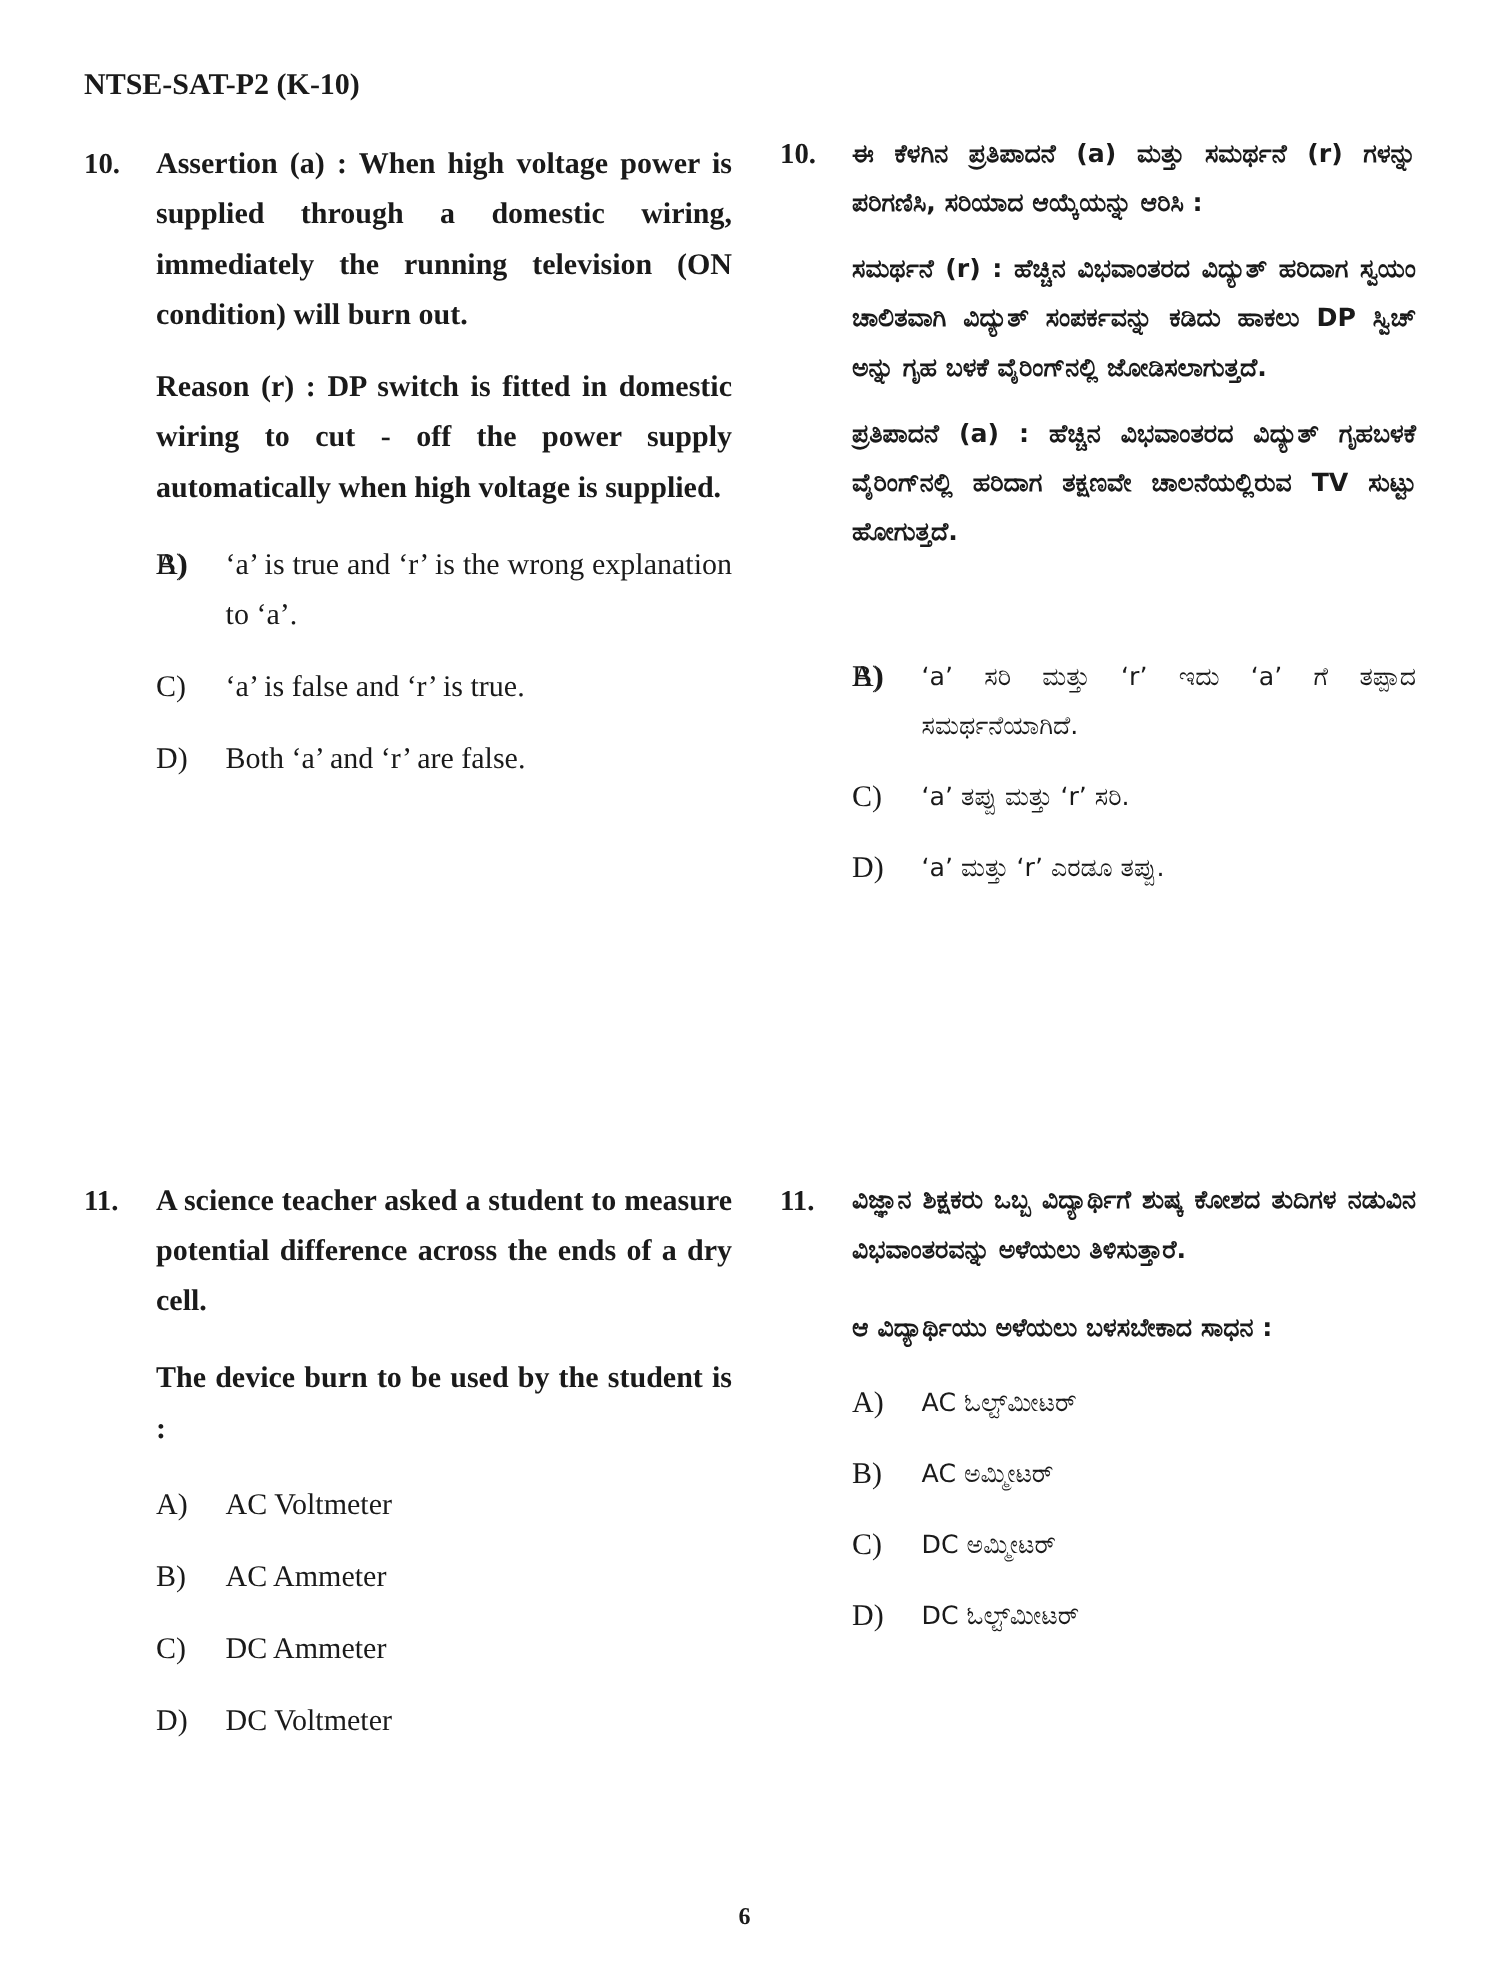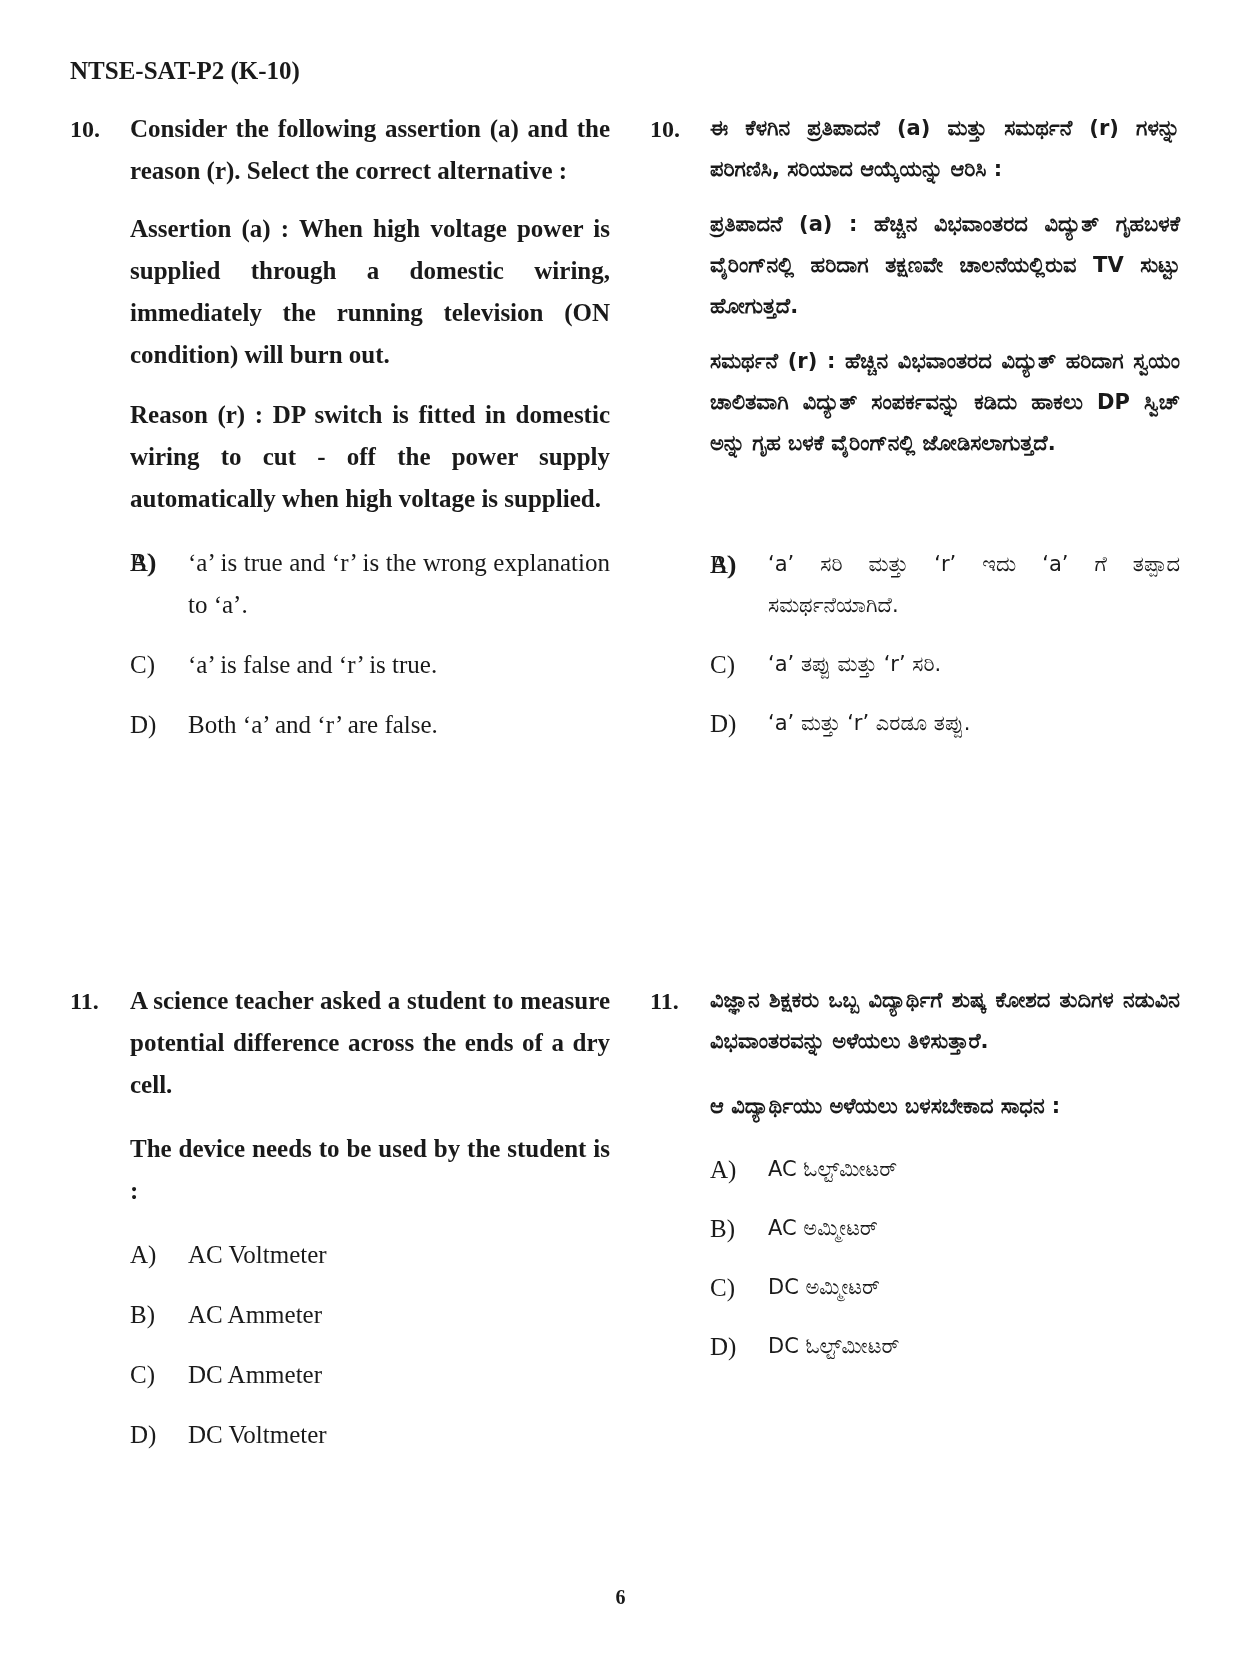--- a/index.html
+++ b/index.html
@@ -26,50 +26,49 @@
   .pagenum { left: 0; width: 1241px; top: 1586px; text-align: center; font-size: 20px; font-weight: bold; }
 </style>
 </head>
 <body>
 
 <div class="abs hdr">NTSE-SAT-P2 (K-10)</div>
 
 <div class="col left">
   <div class="q" style="margin-top:8px;">
     <span class="qnum">10.</span>
-    <p class="stem">Consider the following assertion (a) and the reason (r). Select the correct alternative :</p>
     <p class="para" style="margin-top:16px;">Assertion (a) : When high voltage power is supplied through a domestic wiring, immediately the running television (ON condition) will burn out.</p>
     <p class="para">Reason (r) : DP switch is fitted in domestic wiring to cut - off the power supply automatically when high voltage is supplied.</p>
     <div class="opts">
       <div class="opt"><span class="lbl">A)</span></div>
       <div class="opt"><span class="lbl">B)</span><span>‘a’ is true and ‘r’ is the wrong explanation to ‘a’.</span></div>
       <div class="opt"><span class="lbl">C)</span><span>‘a’ is false and ‘r’ is true.</span></div>
       <div class="opt"><span class="lbl">D)</span><span>Both ‘a’ and ‘r’ are false.</span></div>
     </div>
   </div>
 
   <div class="q" style="position:absolute; top:880px; left:0; width:540px; box-sizing:border-box;">
     <span class="qnum">11.</span>
     <p class="stem">A science teacher asked a student to measure potential difference across the ends of a dry cell.</p>
-    <p class="para" style="margin-top:22px;">The device needs to be used by the student is :</p>
+    <p class="para" style="margin-top:22px;">The device burn to be used by the student is :</p>
     <div class="opts">
       <div class="opt"><span class="lbl">A)</span><span>AC Voltmeter</span></div>
       <div class="opt"><span class="lbl">B)</span><span>AC Ammeter</span></div>
       <div class="opt"><span class="lbl">C)</span><span>DC Ammeter</span></div>
       <div class="opt"><span class="lbl">D)</span><span>DC Voltmeter</span></div>
     </div>
   </div>
 </div>
 
 <div class="col right">
   <div class="q" style="margin-top:8px;">
     <span class="qnum">10.</span>
     <p class="stem kn">ಈ ಕೆಳಗಿನ ಪ್ರತಿಪಾದನೆ (a) ಮತ್ತು ಸಮರ್ಥನೆ (r) ಗಳನ್ನು ಪರಿಗಣಿಸಿ, ಸರಿಯಾದ ಆಯ್ಕೆಯನ್ನು ಆರಿಸಿ :</p>
+    <p class="para kn" style="margin-top:14px;">ಸಮರ್ಥನೆ (r) : ಹೆಚ್ಚಿನ ವಿಭವಾಂತರದ ವಿದ್ಯುತ್ ಹರಿದಾಗ ಸ್ವಯಂ ಚಾಲಿತವಾಗಿ ವಿದ್ಯುತ್ ಸಂಪರ್ಕವನ್ನು ಕಡಿದು ಹಾಕಲು DP ಸ್ವಿಚ್ ಅನ್ನು ಗೃಹ ಬಳಕೆ ವೈರಿಂಗ್‌ನಲ್ಲಿ ಜೋಡಿಸಲಾಗುತ್ತದೆ.</p>
     <p class="para kn" style="margin-top:14px;">ಪ್ರತಿಪಾದನೆ (a) : ಹೆಚ್ಚಿನ ವಿಭವಾಂತರದ ವಿದ್ಯುತ್ ಗೃಹಬಳಕೆ ವೈರಿಂಗ್‌ನಲ್ಲಿ ಹರಿದಾಗ ತಕ್ಷಣವೇ ಚಾಲನೆಯಲ್ಲಿರುವ TV ಸುಟ್ಟು ಹೋಗುತ್ತದೆ.</p>
-    <p class="para kn" style="margin-top:14px;">ಸಮರ್ಥನೆ (r) : ಹೆಚ್ಚಿನ ವಿಭವಾಂತರದ ವಿದ್ಯುತ್ ಹರಿದಾಗ ಸ್ವಯಂ ಚಾಲಿತವಾಗಿ ವಿದ್ಯುತ್ ಸಂಪರ್ಕವನ್ನು ಕಡಿದು ಹಾಕಲು DP ಸ್ವಿಚ್ ಅನ್ನು ಗೃಹ ಬಳಕೆ ವೈರಿಂಗ್‌ನಲ್ಲಿ ಜೋಡಿಸಲಾಗುತ್ತದೆ.</p>
     <div class="opts" style="margin-top:80px;">
       <div class="opt kn-opt"><span class="lbl">A)</span></div>
       <div class="opt kn-opt"><span class="lbl">B)</span><span>‘a’ ಸರಿ ಮತ್ತು ‘r’ ಇದು ‘a’ ಗೆ ತಪ್ಪಾದ ಸಮರ್ಥನೆಯಾಗಿದೆ.</span></div>
       <div class="opt kn-opt"><span class="lbl">C)</span><span>‘a’ ತಪ್ಪು ಮತ್ತು ‘r’ ಸರಿ.</span></div>
       <div class="opt kn-opt"><span class="lbl">D)</span><span>‘a’ ಮತ್ತು ‘r’ ಎರಡೂ ತಪ್ಪು.</span></div>
     </div>
   </div>
 
   <div class="q" style="position:absolute; top:880px; left:0; width:530px; box-sizing:border-box;">
     <span class="qnum">11.</span>

